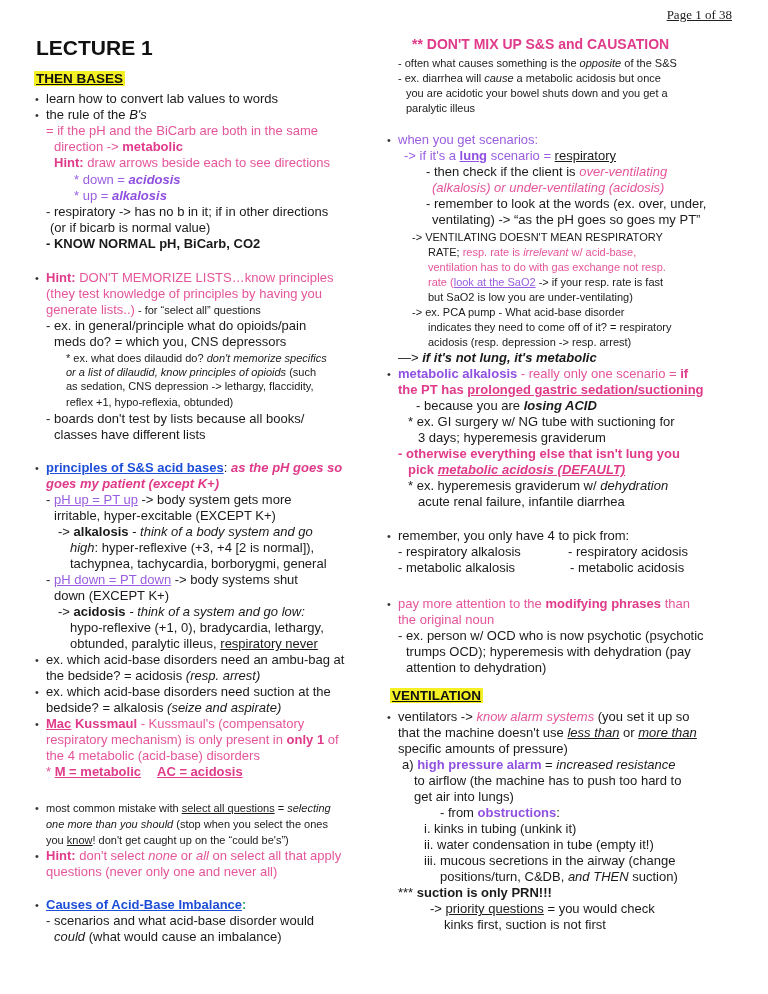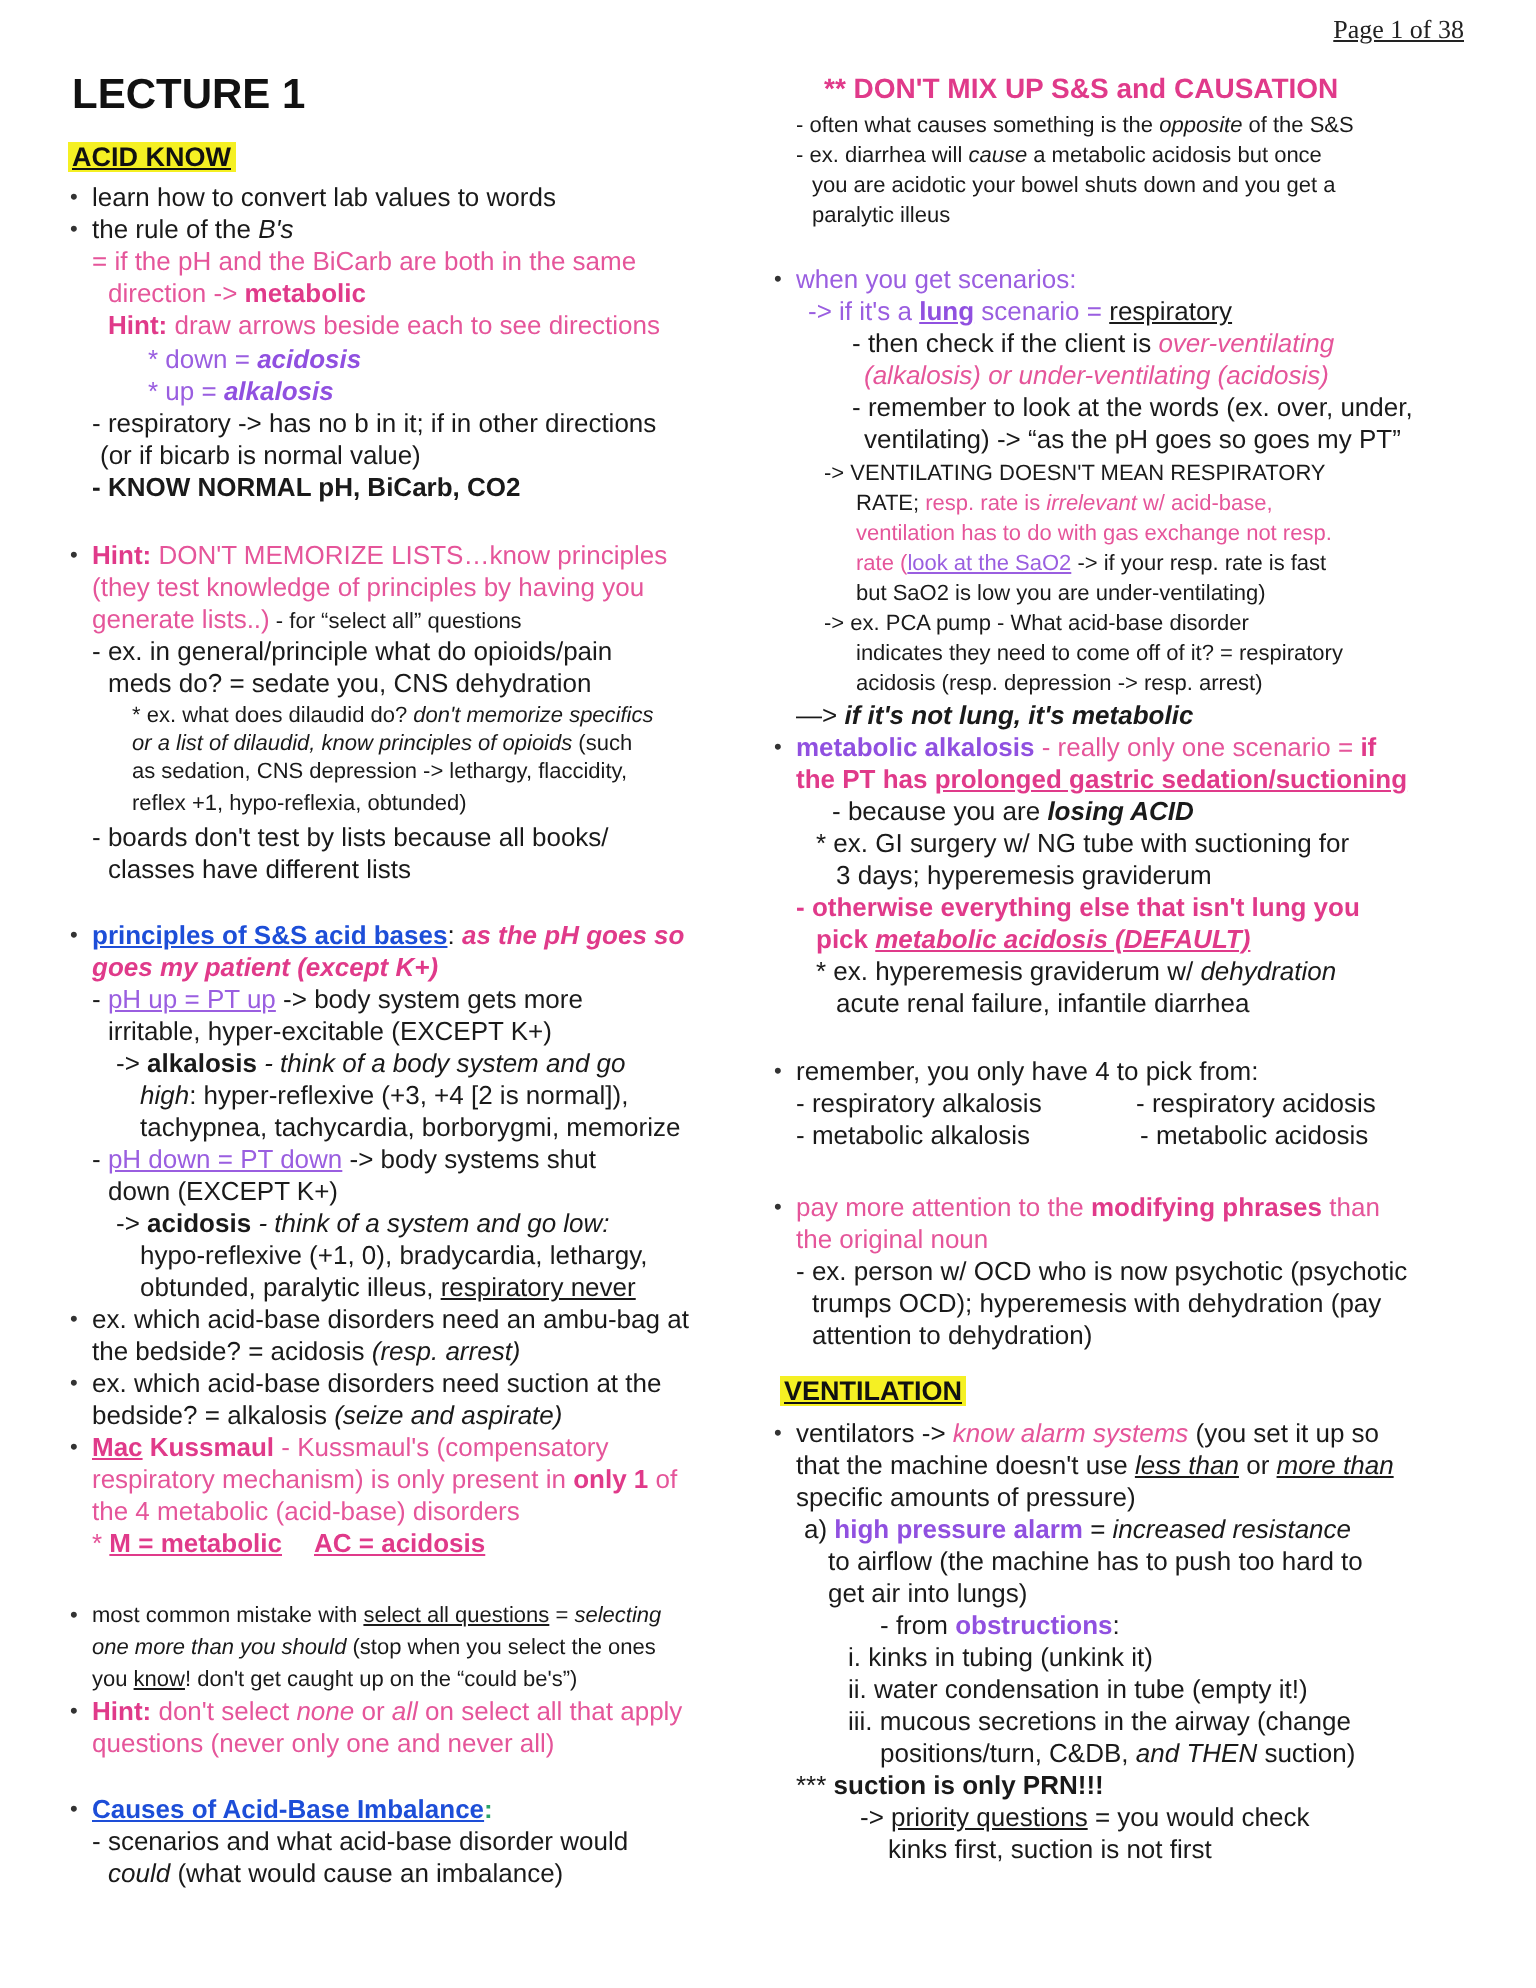--- a/index.html
+++ b/index.html
@@ -24,51 +24,51 @@
   .u { text-decoration:underline; }
   .bullet::before { content:"•"; position:absolute; left:-11px; color:#333; font-size:11px; }
 </style>
 </head>
 <body>
 
 <div class="page-num">Page 1 of 38</div>
 <div class="title">LECTURE 1</div>
 
 <div class="col left">
-  <div class="ln" style="left:0;top:71px;"><span class="hl">ACID KNOW</span></div>
+  <div class="ln" style="left:0;top:71px;"><span class="hl">THEN BASES</span></div>
   <div class="ln bullet" style="left:12px;top:91px;">learn how to convert lab values to words</div>
   <div class="ln bullet" style="left:12px;top:107px;">the rule of the <span class="i">B's</span></div>
   <div class="ln pink" style="left:12px;top:123px;">= if the pH and the BiCarb are both in the same</div>
   <div class="ln pink" style="left:20px;top:139px;"><span>direction -&gt; </span><span class="pinkb">metabolic</span></div>
   <div class="ln pink" style="left:20px;top:155px;"><span class="pinkb">Hint:</span><span> draw arrows beside each to see directions</span></div>
   <div class="ln purple" style="left:40px;top:172px;"><span>* down = </span><span class="purpleb i">acidosis</span></div>
   <div class="ln purple" style="left:40px;top:188px;"><span>* up = </span><span class="purpleb i">alkalosis</span></div>
   <div class="ln" style="left:12px;top:204px;">- respiratory -&gt; has no b in it; if in other directions</div>
   <div class="ln" style="left:16px;top:220px;">(or if bicarb is normal value)</div>
   <div class="ln b" style="left:12px;top:236px;">- KNOW NORMAL pH, BiCarb, CO2</div>
 
   <div class="ln bullet pink" style="left:12px;top:270px;"><span class="pinkb">Hint:</span><span> DON'T MEMORIZE LISTS…know principles</span></div>
   <div class="ln pink" style="left:12px;top:286px;">(they test knowledge of principles by having you</div>
   <div class="ln" style="left:12px;top:302px;"><span class="pink">generate lists..)</span><span class="sm"> - for “select all” questions</span></div>
   <div class="ln" style="left:12px;top:318px;">- ex. in general/principle what do opioids/pain</div>
-  <div class="ln" style="left:20px;top:334px;">meds do? = sedate you, CNS dehydration</div>
+  <div class="ln" style="left:20px;top:334px;">meds do? = which you, CNS depressors</div>
   <div class="ln sm" style="left:32px;top:351px;line-height:14px;"><span>* ex. what does dilaudid do? </span><span class="i">don't memorize specifics</span></div>
   <div class="ln sm" style="left:32px;top:365px;line-height:14px;"><span class="i">or a list of dilaudid, know principles of opioids</span><span> (such</span></div>
   <div class="ln sm" style="left:32px;top:379px;line-height:14px;">as sedation, CNS depression -&gt; lethargy, flaccidity,</div>
   <div class="ln sm" style="left:32px;top:395px;line-height:14px;">reflex +1, hypo-reflexia, obtunded)</div>
   <div class="ln" style="left:12px;top:411px;">- boards don't test by lists because all books/</div>
   <div class="ln" style="left:20px;top:427px;">classes have different lists</div>
 
   <div class="ln bullet" style="left:12px;top:460px;"><span class="green">principles of S&amp;S acid bases</span><span>: </span><span class="pinkb i">as the pH goes so</span></div>
   <div class="ln pinkb i" style="left:12px;top:476px;">goes my patient (except K+)</div>
   <div class="ln" style="left:12px;top:492px;">- <span class="purple u">pH up = PT up</span><span> -&gt; body system gets more</span></div>
   <div class="ln" style="left:20px;top:508px;">irritable, hyper-excitable (EXCEPT K+)</div>
   <div class="ln" style="left:24px;top:524px;"><span>-&gt; </span><span class="b">alkalosis</span><span class="i"> - think of a body system and go</span></div>
   <div class="ln" style="left:36px;top:540px;"><span class="i">high</span><span>: hyper-reflexive (+3, +4 [2 is normal]),</span></div>
-  <div class="ln" style="left:36px;top:556px;">tachypnea, tachycardia, borborygmi, memorize</div>
+  <div class="ln" style="left:36px;top:556px;">tachypnea, tachycardia, borborygmi, general</div>
   <div class="ln" style="left:12px;top:572px;">- <span class="purple u">pH down = PT down</span><span> -&gt; body systems shut</span></div>
   <div class="ln" style="left:20px;top:588px;">down (EXCEPT K+)</div>
   <div class="ln" style="left:24px;top:604px;"><span>-&gt; </span><span class="b">acidosis</span><span class="i"> - think of a system and go low:</span></div>
   <div class="ln" style="left:36px;top:620px;">hypo-reflexive (+1, 0), bradycardia, lethargy,</div>
   <div class="ln" style="left:36px;top:636px;"><span>obtunded, paralytic illeus, </span><span class="u">respiratory never</span></div>
   <div class="ln bullet" style="left:12px;top:652px;">ex. which acid-base disorders need an ambu-bag at</div>
   <div class="ln" style="left:12px;top:668px;"><span>the bedside? = acidosis </span><span class="i">(resp. arrest)</span></div>
   <div class="ln bullet" style="left:12px;top:684px;">ex. which acid-base disorders need suction at the</div>
   <div class="ln" style="left:12px;top:700px;"><span>bedside? = alkalosis </span><span class="i">(seize and aspirate)</span></div>
   <div class="ln bullet pink" style="left:12px;top:716px;"><span class="pinkb u">Mac</span><span class="pinkb"> Kussmaul</span><span> - Kussmaul's (compensatory</span></div>

